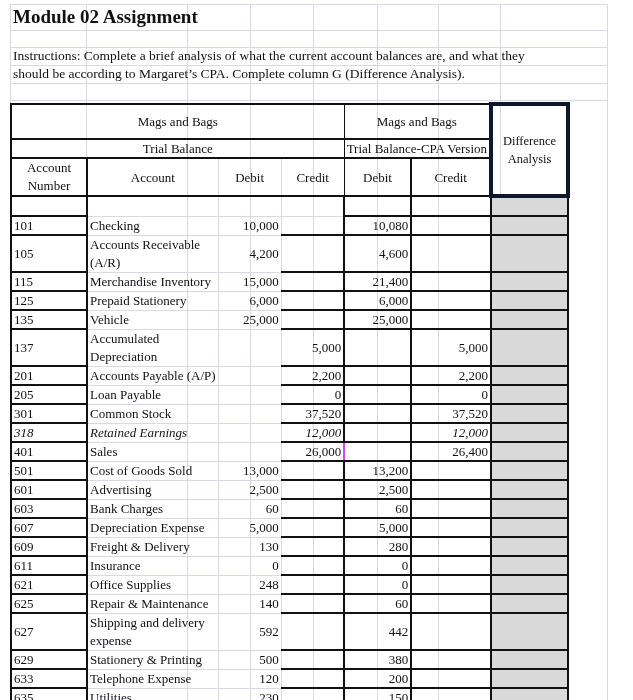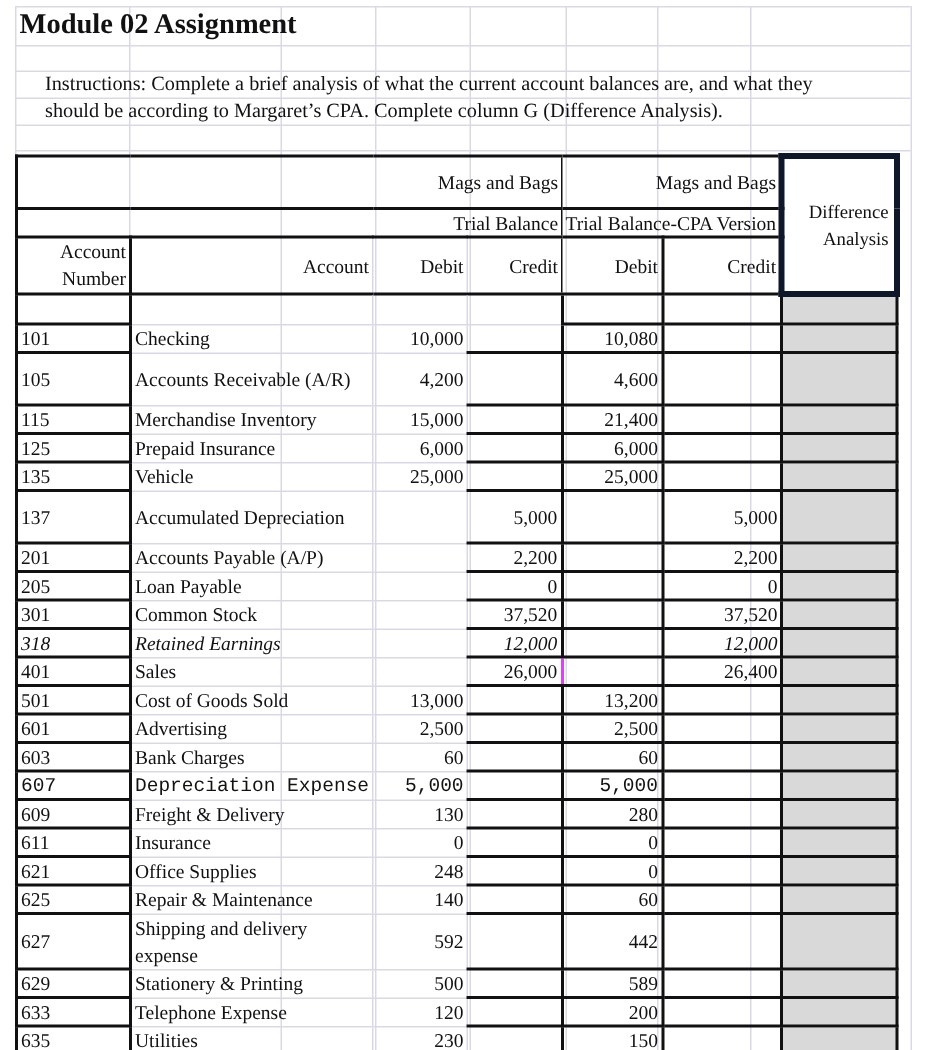--- a/index.html
+++ b/index.html
@@ -2,24 +2,24 @@
 <html><head>
 <meta charset="utf-8">
 <style>
   html, body { margin:0; padding:0; background:#ffffff; }
   body { width:633px; height:700px; position:relative; overflow:hidden;
          font-family:"Liberation Serif", "DejaVu Serif", serif; color:#111; }
   .grid { position:absolute; left:0; top:0; width:633px; height:700px; }
   .gl-v { position:absolute; top:4px; bottom:0; width:1px; background:#d9d9e6; }
   .gl-h { position:absolute; left:10px; width:597px; height:1px; background:#d9d9e6; }
   .title { position:absolute; left:13px; top:6px; font-size:19px; font-weight:bold; }
-  .instr { position:absolute; left:30px; font-size:13.5px; white-space:nowrap; }
+  .instr { position:absolute; left:13px; font-size:13.5px; white-space:nowrap; }
   table.tb { position:absolute; left:10px; top:102px; border-collapse:collapse; table-layout:fixed; }
   table.tb td { padding:0 2px; font-size:13px; line-height:17px; height:17px; overflow:hidden; white-space:nowrap; }
-  .hdr { text-align:right; }
+  .hdr { text-align:center; }
   .num { text-align:right; }
   .diff { background:#d9d9d9; }
   .b-all { border:4px solid #0f172a; }
   .bl { border-left:2px solid #111; }
   .br { border-right:2px solid #111; }
   .bt { border-top:2px solid #111; }
   .bb { border-bottom:2px solid #111; }
   .thin-r { border-right:1px solid #d9d9e6;margin-top:48px; }
   .thin-b { border-bottom:1px solid #d9d9e6; }
   .wrap { white-space:normal !important; line-height:18px !important; }
@@ -108,21 +108,21 @@
     <td class="bl br bb">115</td>
     <td class="thin-r thin-b">Merchandise Inventory</td>
     <td class="num thin-r thin-b">15,000</td>
     <td class="num bb" style="border-right:2px solid #111"></td>
     <td class="num br bb">21,400</td>
     <td class="num br bb"></td>
     <td class="diff br bb"></td>
   </tr>
       <tr style="height: 17px;">
     <td class="bl br bb">125</td>
-    <td class="thin-r thin-b">Prepaid Insurance</td>
+    <td class="thin-r thin-b">Prepaid Stationery</td>
     <td class="num thin-r thin-b">6,000</td>
     <td class="num bb" style="border-right:2px solid #111"></td>
     <td class="num br bb">6,000</td>
     <td class="num br bb"></td>
     <td class="diff br bb"></td>
   </tr>
       <tr style="height: 17px;">
     <td class="bl br bb">135</td>
     <td class="thin-r thin-b">Vehicle</td>
     <td class="num thin-r thin-b">25,000</td>
@@ -205,21 +205,21 @@
   </tr>
       <tr style="height: 17px;">
     <td class="bl br bb">603</td>
     <td class="thin-r thin-b">Bank Charges</td>
     <td class="num thin-r thin-b">60</td>
     <td class="num bb" style="border-right:2px solid #111"></td>
     <td class="num br bb">60</td>
     <td class="num br bb"></td>
     <td class="diff br bb"></td>
   </tr>
-      <tr style="height: 17px; font-family: Liberation Mono, monospace;">
+      <tr style="height: 17px;">
     <td class="bl br bb">607</td>
     <td class="thin-r thin-b">Depreciation Expense</td>
     <td class="num thin-r thin-b">5,000</td>
     <td class="num bb" style="border-right:2px solid #111"></td>
     <td class="num br bb">5,000</td>
     <td class="num br bb"></td>
     <td class="diff br bb"></td>
   </tr>
       <tr style="height: 17px;">
     <td class="bl br bb">609</td>
@@ -264,21 +264,21 @@
     <td class="num bb wrap" style="border-right:2px solid #111"></td>
     <td class="num br bb wrap">442</td>
     <td class="num br bb wrap"></td>
     <td class="diff br bb"></td>
   </tr>
       <tr style="height: 17px;">
     <td class="bl br bb">629</td>
     <td class="thin-r thin-b">Stationery &amp; Printing</td>
     <td class="num thin-r thin-b">500</td>
     <td class="num bb" style="border-right:2px solid #111"></td>
-    <td class="num br bb">589</td>
+    <td class="num br bb">380</td>
     <td class="num br bb"></td>
     <td class="diff br bb"></td>
   </tr>
       <tr style="height: 17px;">
     <td class="bl br bb">633</td>
     <td class="thin-r thin-b">Telephone Expense</td>
     <td class="num thin-r thin-b">120</td>
     <td class="num bb" style="border-right:2px solid #111"></td>
     <td class="num br bb">200</td>
     <td class="num br bb"></td>

